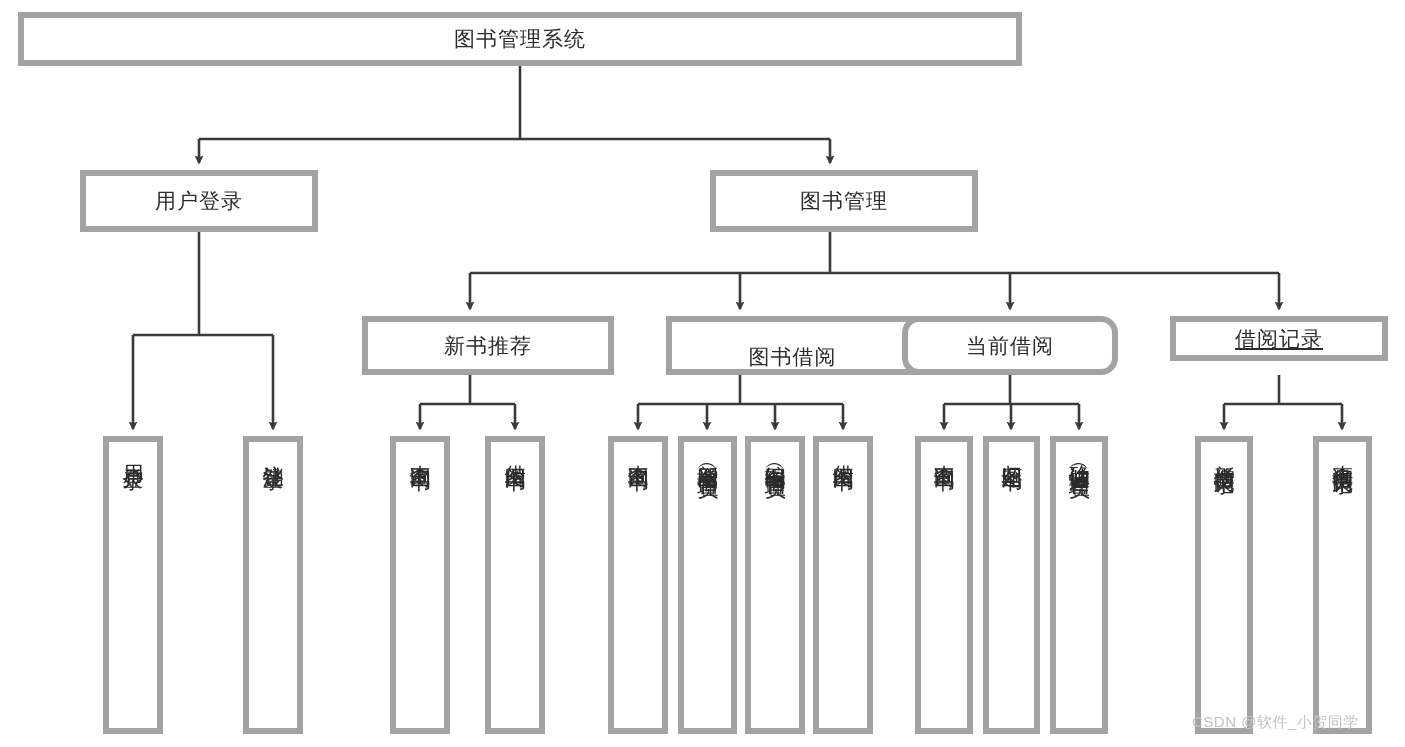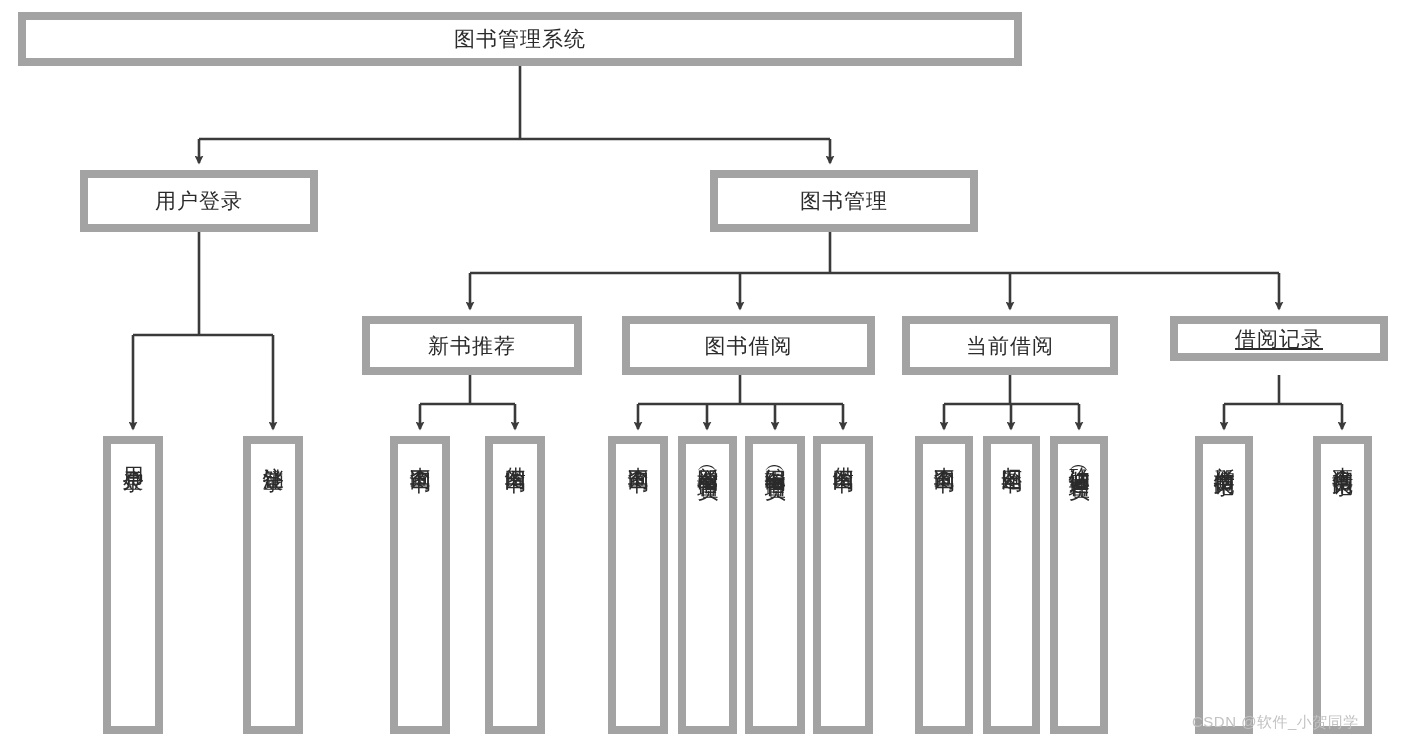--- a/index.html
+++ b/index.html
@@ -21,21 +21,21 @@
     position: absolute;
     left: 0;
     top: 0;
     width: 1405px;
     height: 747px;
     pointer-events: none;
   }
   .node {
     position: absolute;
     box-sizing: border-box;
-    border: 8px solid #a3a3a3;
+    border: 6px solid #a3a3a3;
     background: #ffffff;
     display: flex;
     align-items: center;
     justify-content: center;
     color: #2b2b2b;
     text-align: center;
   }
   .node.horiz {
     font-size: 21px;
     letter-spacing: 1px;
@@ -128,27 +128,27 @@
     <span>图书管理系统</span>
   </div>
 
   <div class="node horiz" style="left:80px; top:170px; width:238px; height:62px;">
     <span>用户登录</span>
   </div>
   <div class="node horiz" style="left:710px; top:170px; width:268px; height:62px;">
     <span>图书管理</span>
   </div>
 
-  <div class="node horiz" style="left:362px; top:316px; width:220px; height:59px;">
+  <div class="node horiz" style="left:362px; top:316px; width:252px; height:59px;">
     <span>新书推荐</span>
   </div>
-  <div class="node horiz" style="left:622px; top:316px; width:253px; height:59px;">
+  <div class="node horiz" style="left:666px; top:316px; width:253px; height:59px;align-items:flex-end;">
     <span>图书借阅</span>
   </div>
-  <div class="node horiz" style="left:902px; top:316px; width:216px; height:59px;">
+  <div class="node horiz" style="left:902px; top:316px; width:216px; height:59px;border-radius:17px;">
     <span>当前借阅</span>
   </div>
   <div class="node horiz" style="left:1170px; top:316px; width:218px; height:45px;text-decoration:underline;">
     <span>借阅记录</span>
   </div>
 
   <div class="node vert" style="left:103px; top:436px; width:60px; height:298px;">
     <span class="vtext">用户登录</span>
   </div>
   <div class="node vert" style="left:243px; top:436px; width:60px; height:298px;">

